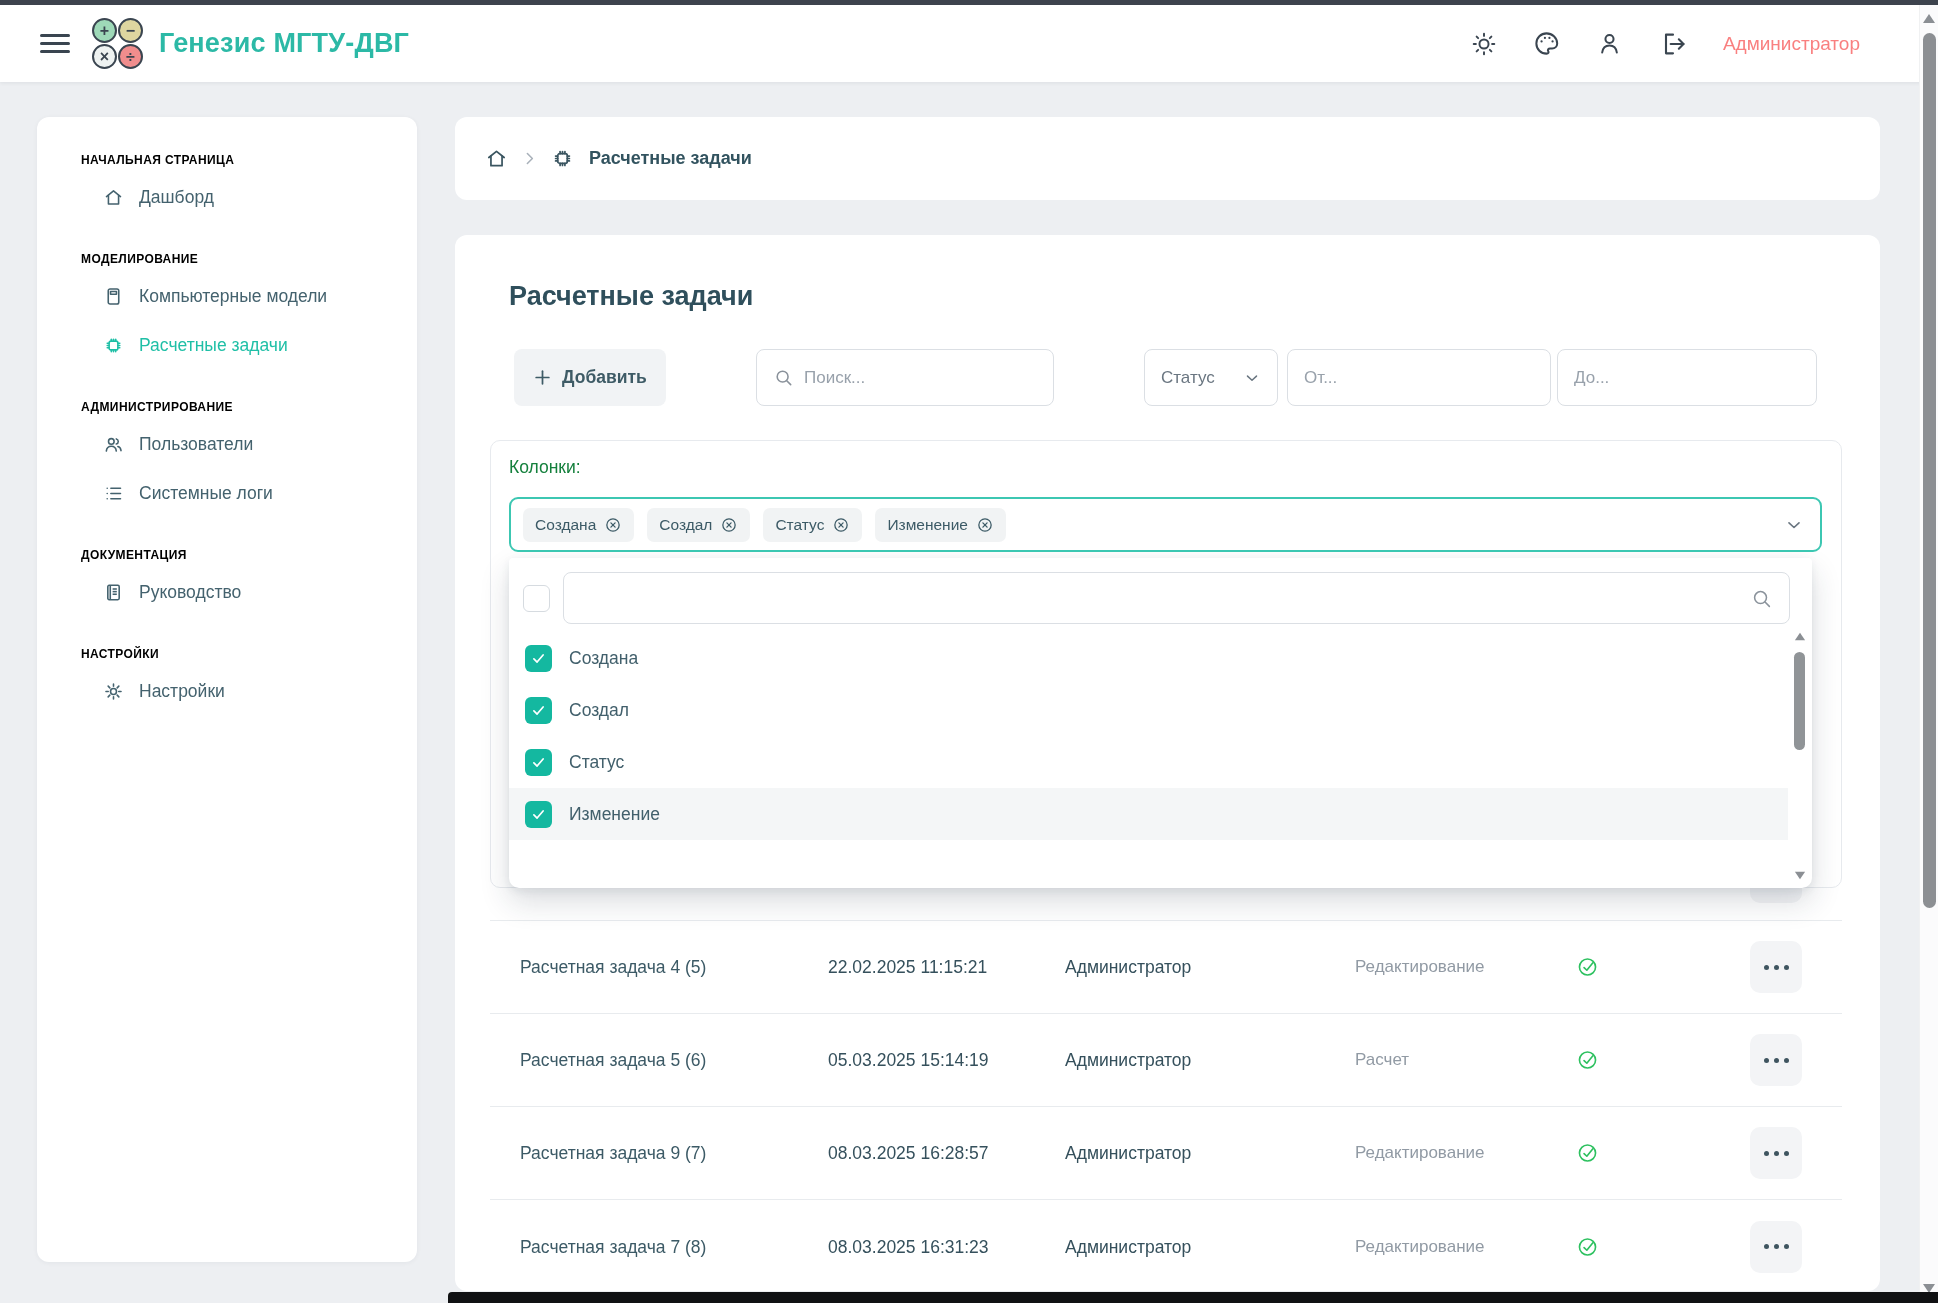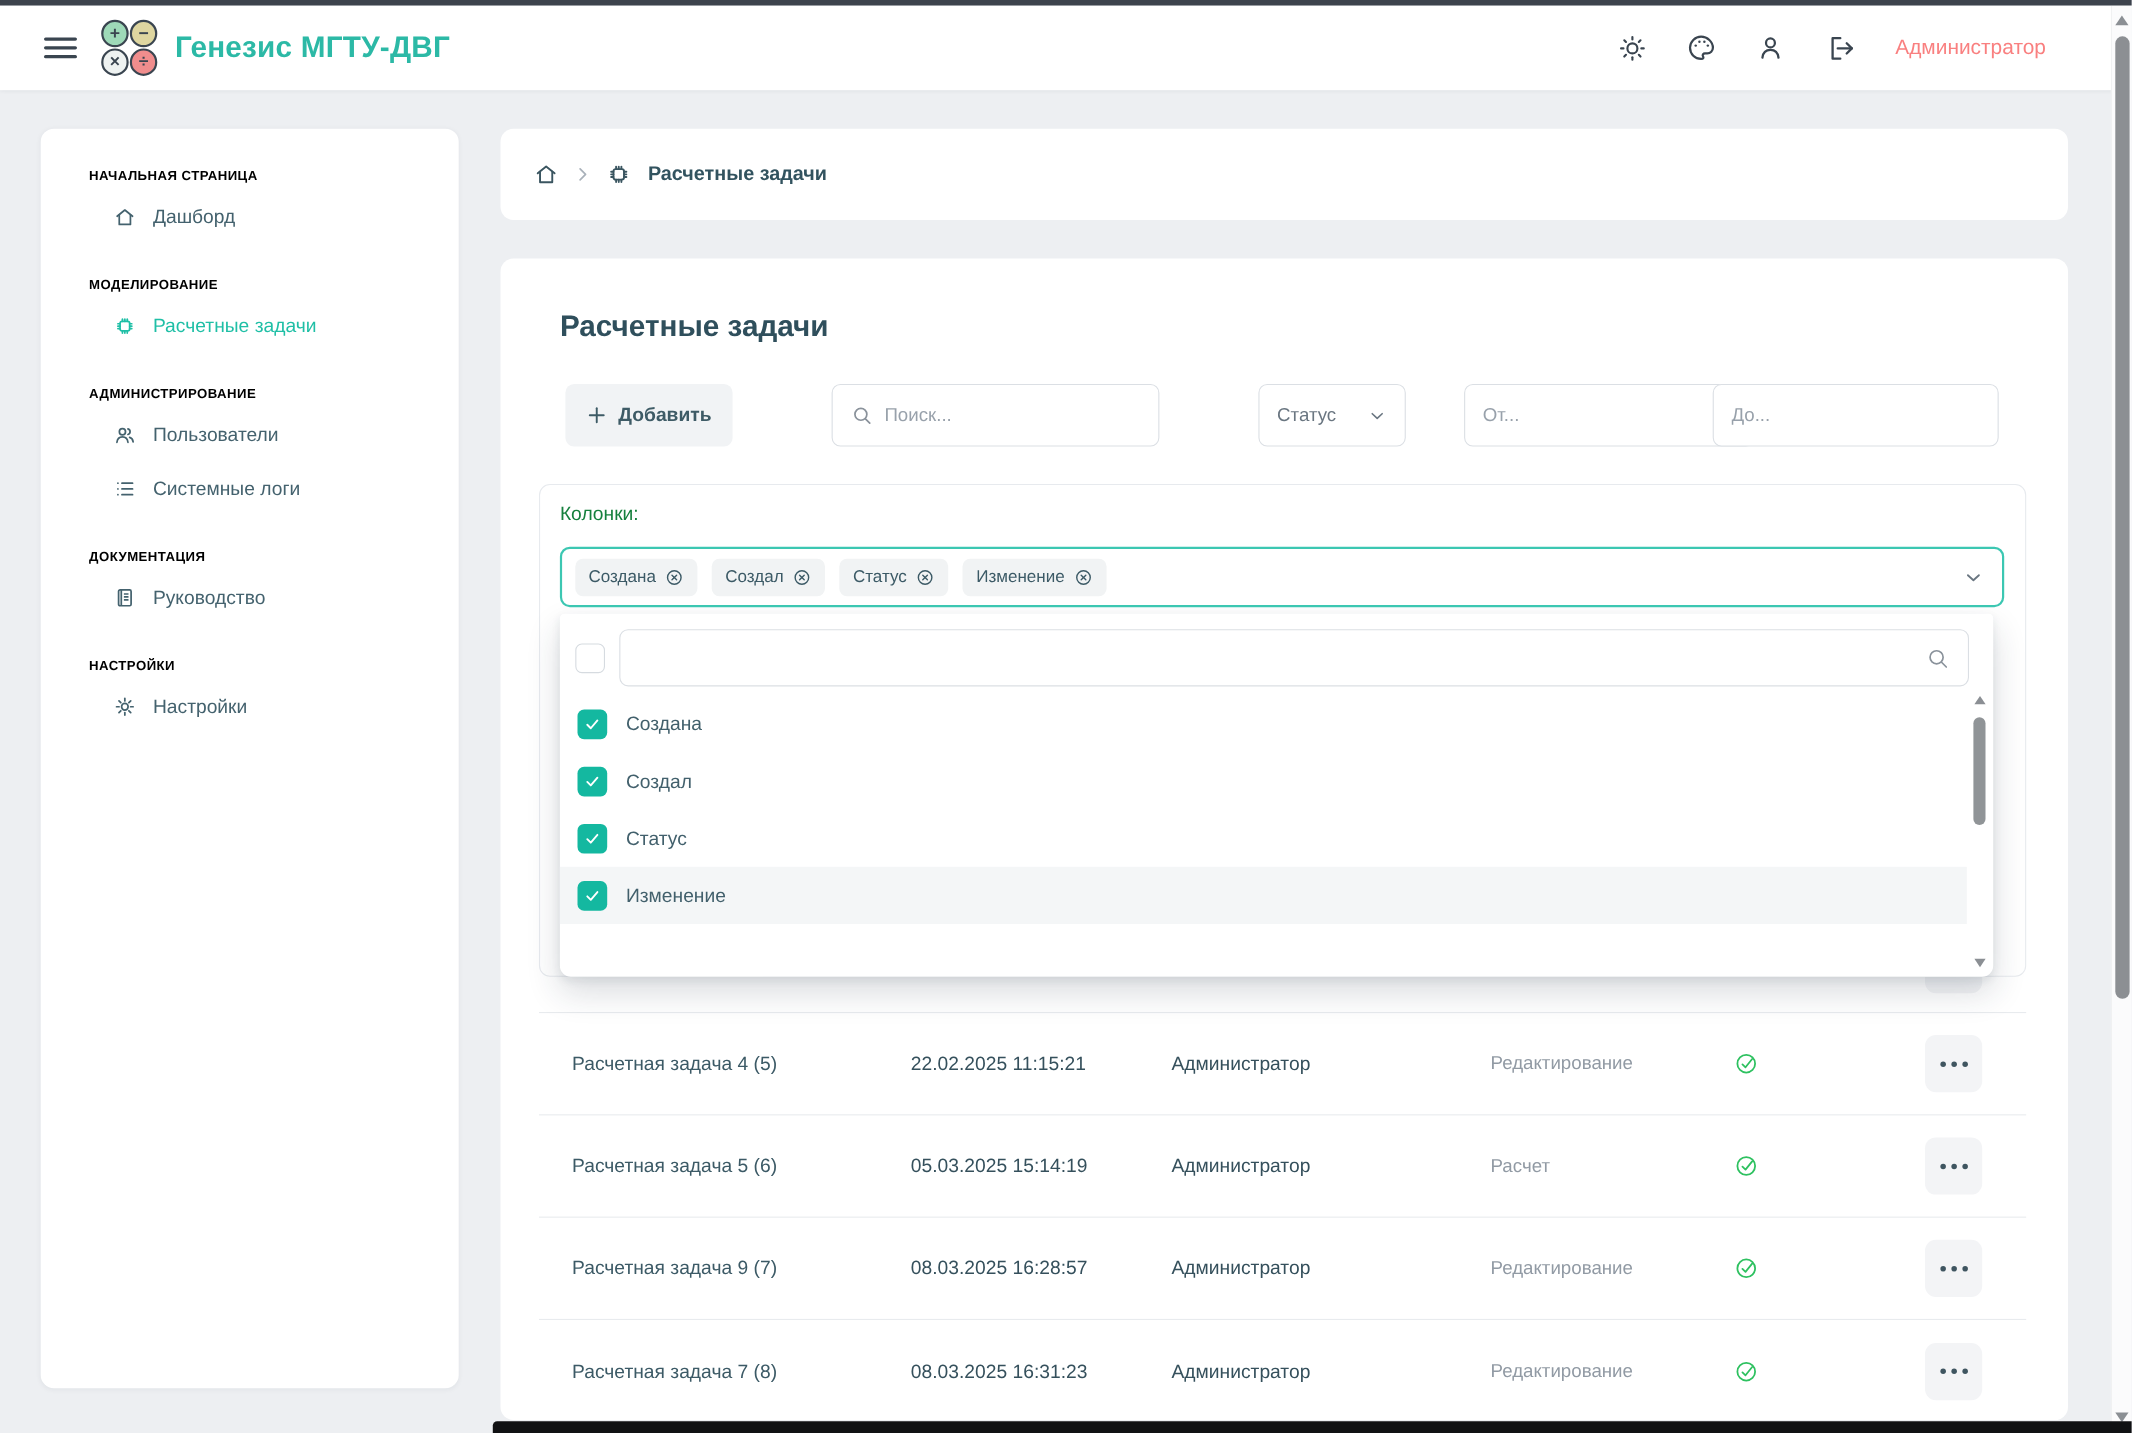--- a/index.html
+++ b/index.html
@@ -87,21 +87,21 @@
     position:absolute; top:114px; height:57px; background:#fff;
     border:1px solid #dbdfe4; border-radius:8px;
   }
   .search-wrap { left:301px; width:298px; display:flex; align-items:center; padding-left:16px; gap:10px; }
   .search-wrap input, .plain-input {
     border:none; outline:none; font-family:inherit; font-size:17px; color:#3c5a66; width:100%; background:transparent;
   }
   .search-wrap input::placeholder, .plain-input::placeholder { color:#98a1ab; }
   .status-select { left:689px; width:134px; display:flex; align-items:center; justify-content:space-between; padding:0 16px; cursor:pointer; }
   .status-select .lbl { font-size:17px; color:#6a7681; }
-  .f-from { left:876px; width:264px; padding:0 16px; display:flex; align-items:center; }
+  .f-from { left:832px; width:264px; padding:0 16px; display:flex; align-items:center; }
   .f-to   { left:1102px; width:260px; padding:0 16px; display:flex; align-items:center; }
 
   
   .columns-box {
     position:absolute; left:35px; top:205px; width:1352px; height:448px;
     border:1px solid #e7eaee; border-radius:10px; z-index:5;
   }
   .columns-label { position:absolute; left:54px; top:222px; font-size:17.5px; color:#15803d; z-index:6; }
   .multi-select {
     position:absolute; left:54px; top:262px; width:1313px; height:55px;
@@ -225,20 +225,35 @@
     <span class="ic">
       <svg width="21" height="21" viewBox="0 0 24 24" fill="none" stroke="currentColor" stroke-width="1.8" stroke-linecap="round" stroke-linejoin="round">
         <polyline points="4,11 12,4.5 20,11"></polyline>
           <path d="M6.2 9.6V19.5h11.6V9.6"></path>
       </svg>
       </span>
     <span>Дашборд</span>
   </div>
 
   <div class="sb-group-title">МОДЕЛИРОВАНИЕ</div>
+  <div class="sb-item">
+    <span class="ic">
+      <svg width="21" height="21" viewBox="0 0 24 24" fill="none" stroke="currentColor" stroke-width="1.8" stroke-linejoin="round">
+        <rect x="6" y="3.5" width="12" height="17" rx="2"></rect>
+          <rect x="8.6" y="6.2" width="6.8" height="3.2"></rect>
+        <line x1="9" y1="12.4" x2="9.01" y2="12.4" stroke-width="2.2"></line>
+          <line x1="12" y1="12.4" x2="12.01" y2="12.4" stroke-width="2.2"></line>
+          <line x1="15" y1="12.4" x2="15.01" y2="12.4" stroke-width="2.2"></line>
+        <line x1="9" y1="15.6" x2="9.01" y2="15.6" stroke-width="2.2"></line>
+          <line x1="12" y1="15.6" x2="12.01" y2="15.6" stroke-width="2.2"></line>
+          <line x1="15" y1="15.6" x2="15.01" y2="15.6" stroke-width="2.2"></line>
+      </svg>
+      </span>
+    <span>Компьютерные модели</span>
+  </div>
   <div class="sb-item active">
     <span class="ic">
       <svg width="21" height="21" viewBox="0 0 24 24" fill="none" stroke="currentColor" stroke-width="1.8" stroke-linecap="round">
         <rect x="7" y="7" width="10" height="10" rx="2"></rect>
         <line x1="9.5" y1="4.8" x2="9.5" y2="7"></line>
           <line x1="12" y1="4.8" x2="12" y2="7"></line>
           <line x1="14.5" y1="4.8" x2="14.5" y2="7"></line>
         <line x1="9.5" y1="17" x2="9.5" y2="19.2"></line>
           <line x1="12" y1="17" x2="12" y2="19.2"></line>
           <line x1="14.5" y1="17" x2="14.5" y2="19.2"></line>

